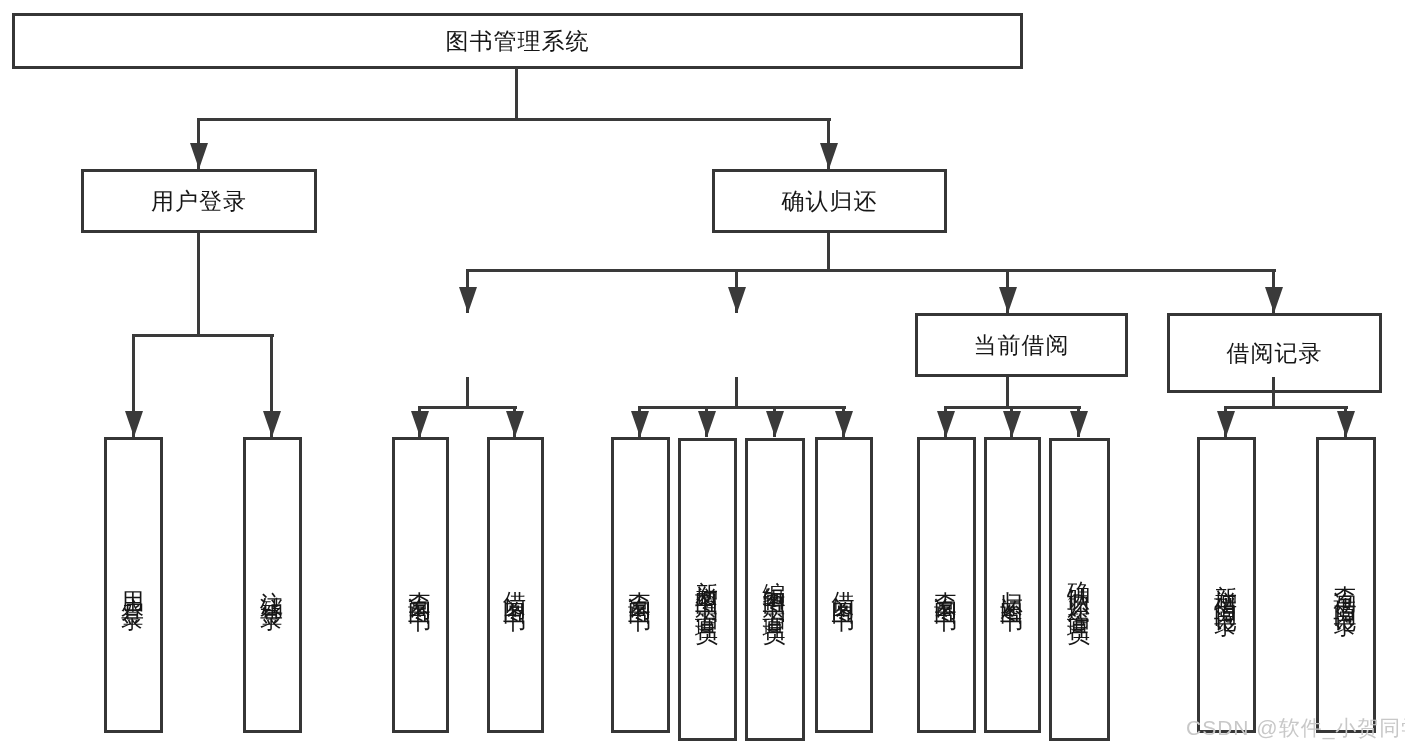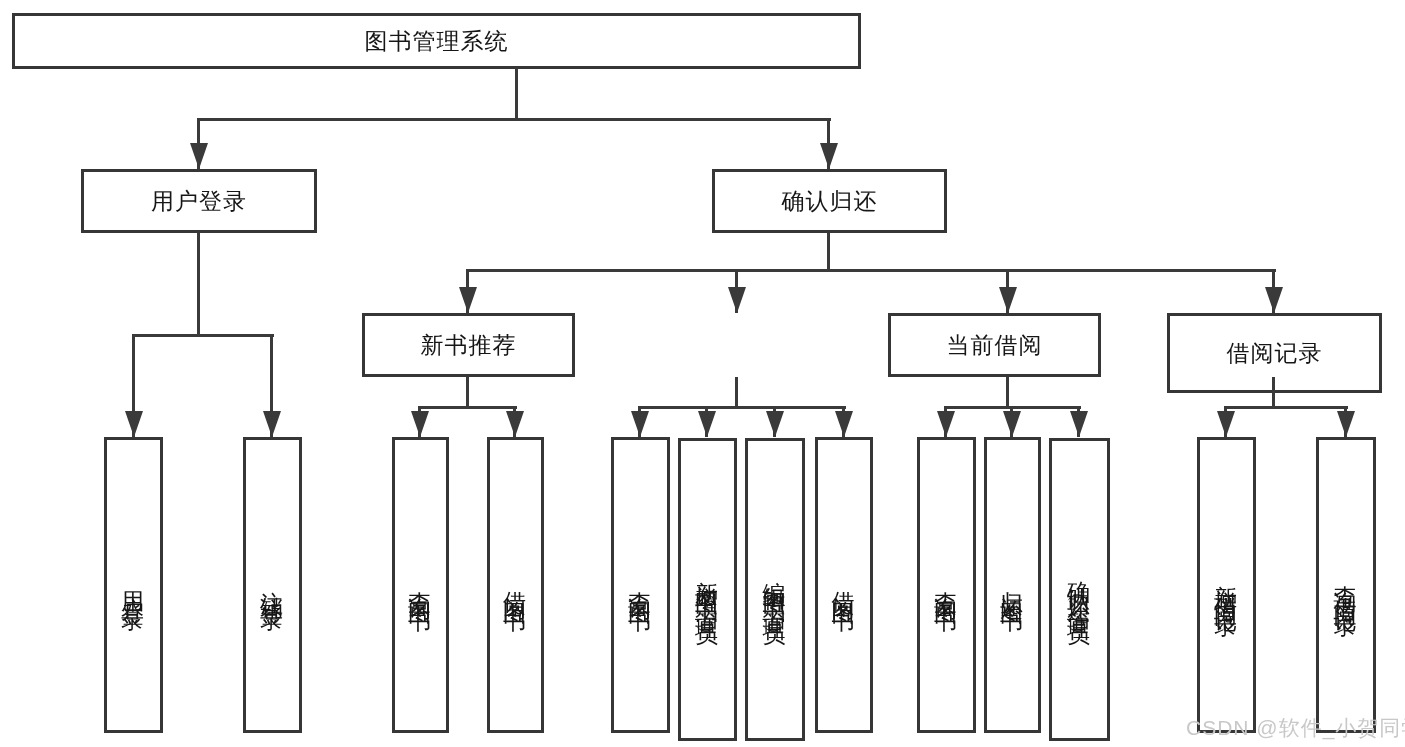--- a/index.html
+++ b/index.html
@@ -47,27 +47,26 @@
     letter-spacing:1px;
     z-index:10;
     white-space:nowrap;
   }
 </style>
 </head>
 <body>
 
 <div class="canvas">
 
-  <div class="box" style="left:12px;top:13px;width:849px;height:56px;">图书管理系统</div>
+  <div class="box" style="left:12px;top:13px;width:1011px;height:56px;">图书管理系统</div>
 
   <div class="box" style="left:81px;top:169px;width:236px;height:64px;">用户登录</div>
   <div class="box" style="left:712px;top:169px;width:235px;height:64px;">确认归还</div>
 
-  <div class="box" style="left:362px;top:313px;width:213px;height:64px;">新书推荐</div>
-  <div class="box" style="left:888px;top:313px;width:213px;height:64px;">当前借阅</div>
+  <div class="box" style="left:915px;top:313px;width:213px;height:64px;">当前借阅</div>
   <div class="box" style="left:1167px;top:313px;width:215px;height:80px;">借阅记录</div>
 
   <div class="box vbox" style="left:104px;top:437px;width:59px;height:296px;">用户登录</div>
   <div class="box vbox" style="left:243px;top:437px;width:59px;height:296px;">注销登录</div>
 
   <div class="box vbox" style="left:392px;top:437px;width:57px;height:296px;">查询图书</div>
   <div class="box vbox" style="left:487px;top:437px;width:57px;height:296px;">借阅图书</div>
 
   <div class="box vbox" style="left:611px;top:437px;width:59px;height:296px;">查询图书</div>
   <div class="box vbox" style="left:678px;top:438px;width:59px;height:303px;">新增图书（管理员）</div>

